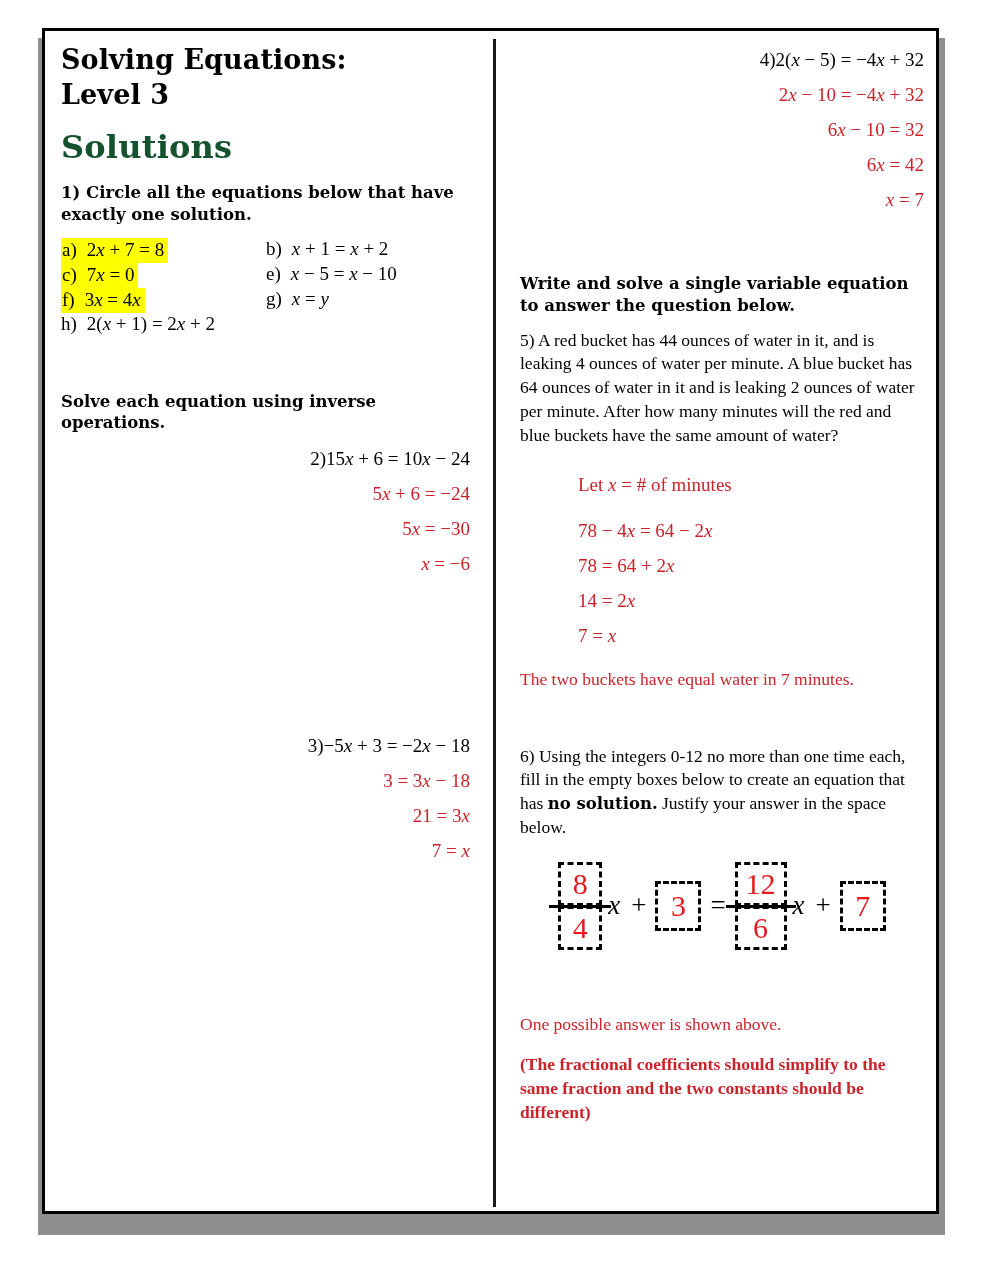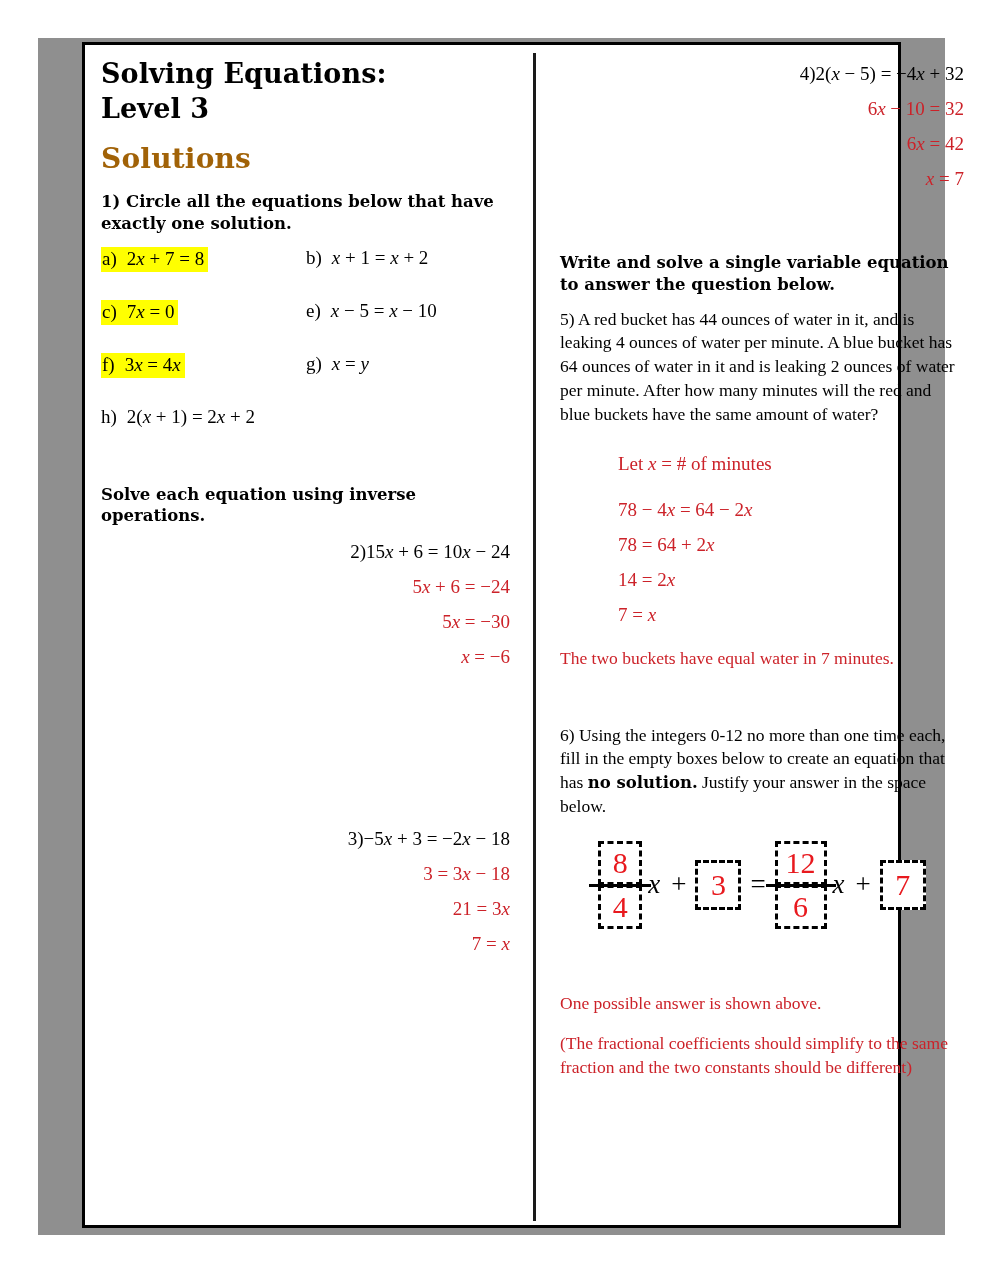--- a/index.html
+++ b/index.html
@@ -20,27 +20,26 @@
     position: absolute;
     left: 38px;
     top: 38px;
     width: 907px;
     height: 1197px;
     background: #8f8f8f;
   }
   .page {
     position: absolute;
     left: 42px;
-    top: 42px;
-    width: 819px;
+    top: 28px;
+    width: 897px;
     height: 1186px;
     background: #ffffff;
     border: 3px solid #000000;
     box-sizing: border-box;
-    margin-left: 40px;
   }
   .page-inner {
     position: relative;
     width: 100%;
     height: 100%;
   }
 
   
   .col {
     position: absolute;
@@ -73,22 +72,22 @@
     font-size: 27px;
     line-height: 1.28;
     color: #000000;
     letter-spacing: 0.1px;
     margin: 0 0 16px 0;
   }
   .title-line { display: block; }
   .solutions-heading {
     font-family: "DejaVu Serif", serif;
     font-weight: bold;
-    font-size: 28px;
-    color: #a16207;
+    font-size: 32px;
+    color: #14532d;
     margin: 0 0 16px 0;
     letter-spacing: 0.2px;
   }
   .bold-instruction {
     font-family: "DejaVu Serif", serif;
     font-weight: bold;
     font-size: 16.5px;
     line-height: 1.32;
     color: #000000;
     margin: 0 0 12px 0;
@@ -103,21 +102,20 @@
   }
   i.v {
     font-style: italic;
     font-family: "Liberation Serif", serif;
   }
 
   
   .choice-grid {
     display: grid;
     grid-template-columns: 205px 1fr;
-    row-gap: 28px;
     margin-top: 8px;
   }
   .choice {
     font-size: 19px;
     color: #000000;
     display: inline-block;
     white-space: nowrap;
   }
   .choice .lbl { margin-right: 10px; }
   .choice.hl {
@@ -303,20 +301,21 @@
       </div>
 
     </div>
 
     <div class="col col-right">
 
       <div class="problem" style="margin-top:6px;">
         <div class="problem-head">
           <span class="pnum">4)</span><span>2(<i class="v">x</i> − 5) = −4<i class="v">x</i> + 32</span>
         </div>
+        <div class="step">2<i class="v">x</i> − 10 = −4<i class="v">x</i> + 32</div>
         <div class="step">6<i class="v">x</i> − 10 = 32</div>
         <div class="step">6<i class="v">x</i> = 42</div>
         <div class="step"><i class="v">x</i> = 7</div>
       </div>
 
       <div class="bold-instruction" style="margin-top:62px;">Write and solve a single variable equation to answer the question below.</div>
 
       <p class="para">5) A red bucket has 44 ounces of water in it, and is leaking 4 ounces of water per minute. A blue bucket has 64 ounces of water in it and is leaking 2 ounces of water per minute. After how many minutes will the red and blue buckets have the same amount of water?</p>
 
       <div class="let-line" style="margin-top:26px;">Let <i class="v">x</i> = # of minutes</div>
@@ -346,18 +345,18 @@
           <div class="dbox num wide">12</div>
           <div class="dbox den wide">6</div>
           <div class="fracbar"></div>
         </div>
         <span class="eq-var">x</span>
         <span class="eq-op">+</span>
         <div class="dbox single">7</div>
       </div>
 
       <p class="answer-red" style="margin-top:62px;">One possible answer is shown above.</p>
-      <p class="answer-red" style="margin-top:16px;">(The fractional coefficients should simplify to the same fraction and the two constants should be different)</p>
+      <p class="answer-red" style="margin-top:16px;font-weight:bold;">(The fractional coefficients should simplify to the same fraction and the two constants should be different)</p>
 
     </div>
 
   </div>
 </div>
 
 </body></html>

